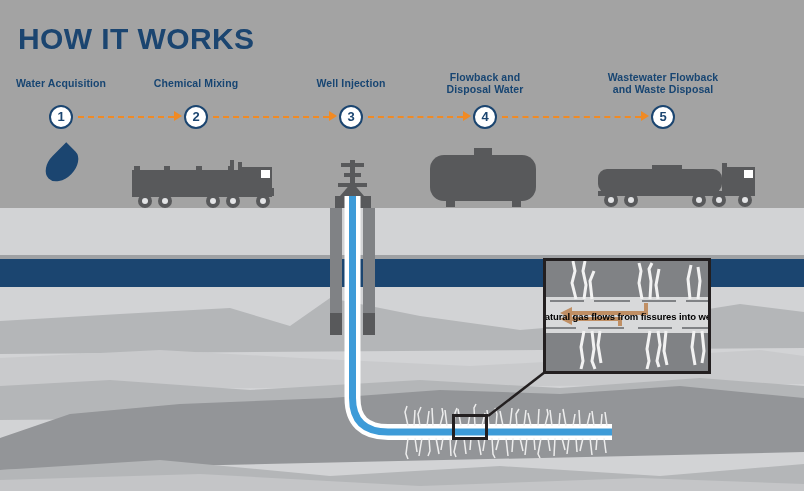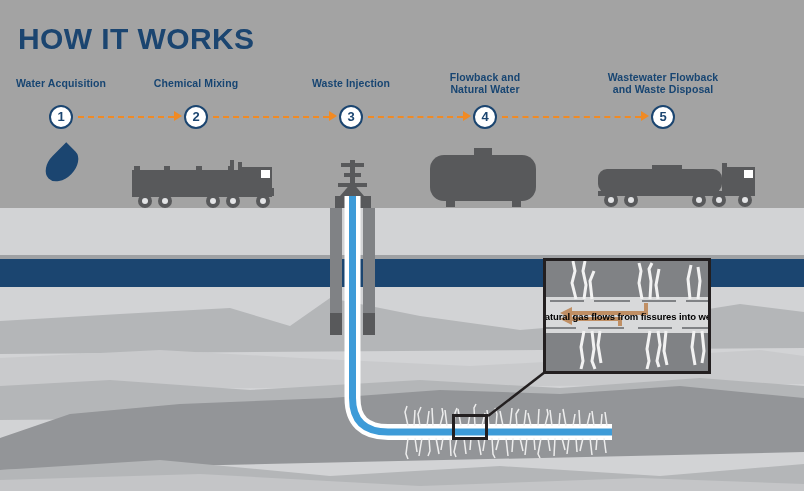--- a/index.html
+++ b/index.html
@@ -129,23 +129,23 @@
 </style>
 </head>
 <body>
 
 <div id="stage">
 
   <div id="title">HOW IT WORKS</div>
 
   <div class="step-label" style="left:61px;  top:78px; width:130px;">Water Acquisition</div>
   <div class="step-label" style="left:196px; top:78px; width:130px;">Chemical Mixing</div>
-  <div class="step-label" style="left:351px; top:78px; width:130px;">Waste Injection</div>
+  <div class="step-label" style="left:351px; top:78px; width:130px;">Well Injection</div>
   <div class="step-label" style="left:485px; top:72px; width:150px;">Flowback and
-Natural Water</div>
+Disposal Water</div>
   <div class="step-label" style="left:663px; top:72px; width:180px;">Wastewater Flowback
 and Waste Disposal</div>
 
   <div class="step-circle" style="left:61px;  top:105px;">1</div>
   <div class="step-circle" style="left:196px; top:105px;">2</div>
   <div class="step-circle" style="left:351px; top:105px;">3</div>
   <div class="step-circle" style="left:485px; top:105px;">4</div>
   <div class="step-circle" style="left:663px; top:105px;">5</div>
 
   <div class="arrow-line" style="left:78px;  width:96px;"></div>

